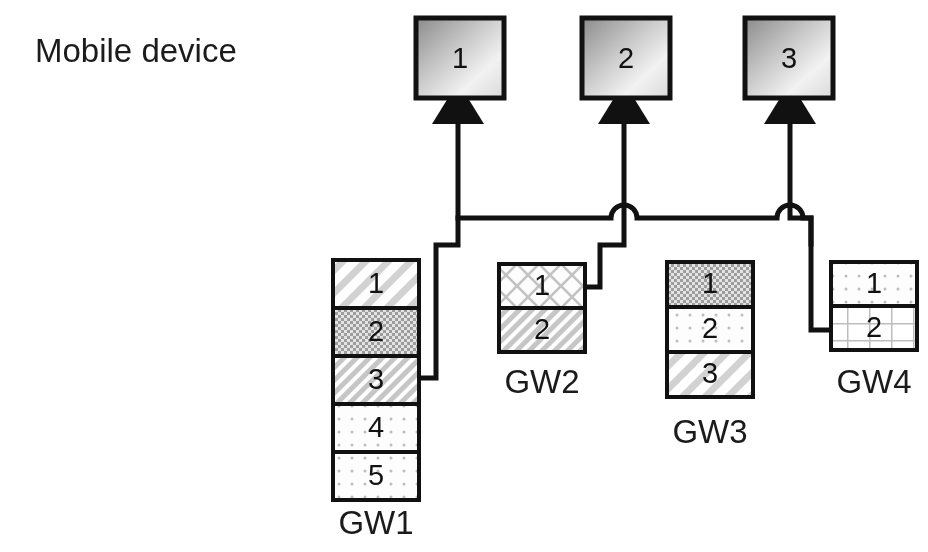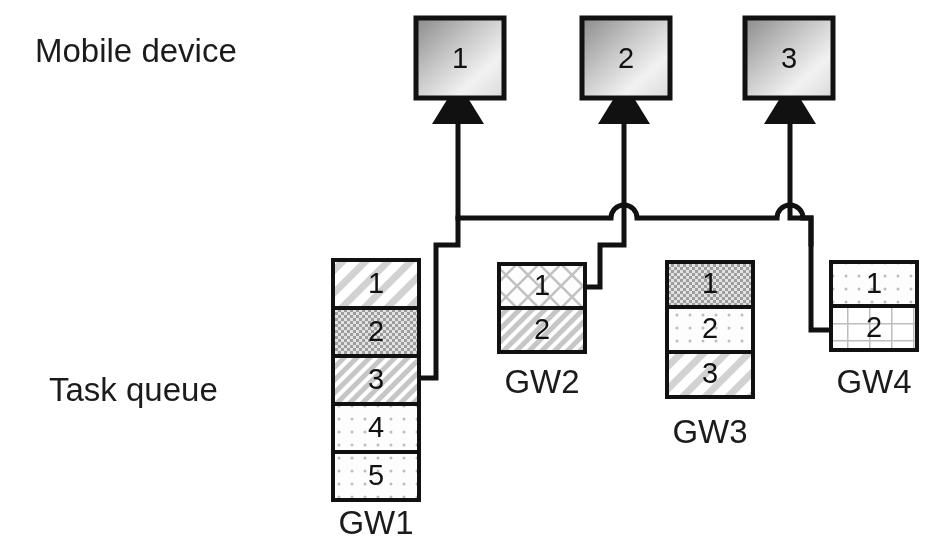--- a/index.html
+++ b/index.html
@@ -37,21 +37,20 @@
     text-anchor:middle;
   }
 </style>
 </head>
 <body>
 
 <div id="stage">
 
   <div class="row-label" id="lbl-mobile">Mobile device</div>
 
-  <div class="row-label" id="lbl-queue">Task queue</div>
 
   <svg id="diagram" viewBox="0 0 928 552" xmlns="http://www.w3.org/2000/svg">
     <defs>
 
       <linearGradient id="devGrad" x1="0" y1="0" x2="1" y2="1">
         <stop offset="0%" stop-color="#8b8b8b"></stop>
         <stop offset="42%" stop-color="#c9c9c9"></stop>
         <stop offset="72%" stop-color="#f2f2f2"></stop>
         <stop offset="100%" stop-color="#d9d9d9"></stop>
       </linearGradient>

